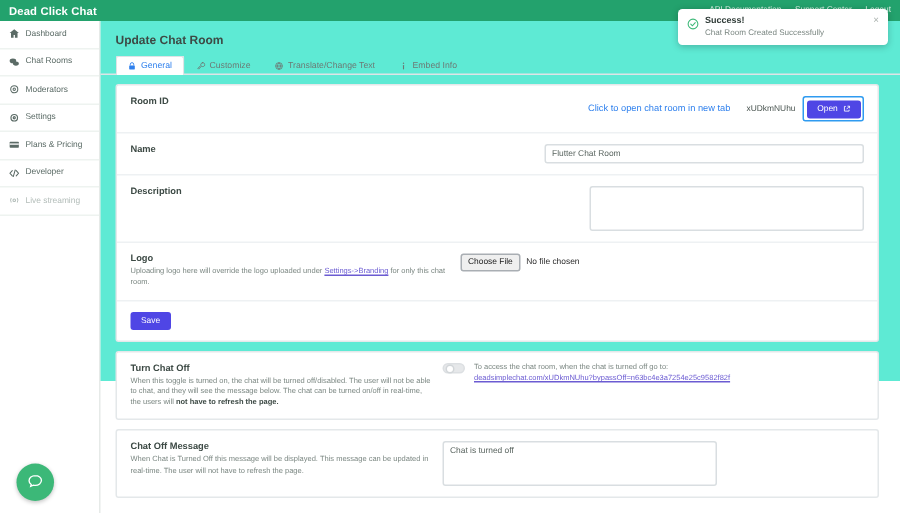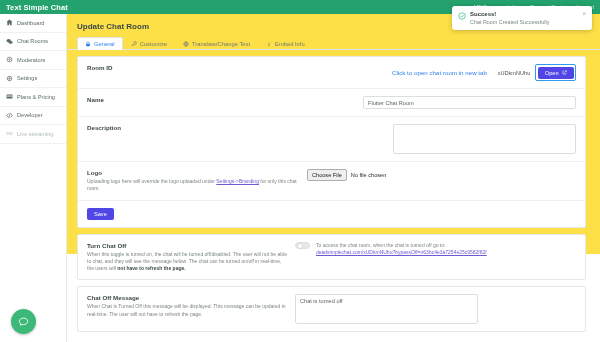--- a/index.html
+++ b/index.html
@@ -33,21 +33,21 @@
     display: flex; align-items: center; gap: 4px;
     height: 18.5px; padding-left: 6px;
     border-bottom: 1px solid #eef3f0;
     color: #5b6b66; font-size: 5.6px;
   }
   .nav-item.dim { color: #b3bdb9; }
   .nav-icon { width: 7px; height: 7px; display: flex; align-items: center; justify-content: center; flex: 0 0 7px; }
   .nav-icon svg { width: 7px; height: 7px; display: block; }
 
   
-  .main { position: absolute; top: 14px; left: 67px; width: 533px; height: 240px; background: #fde047; }
+  .main { position: absolute; top: 14px; left: 67px; width: 533px; height: 240px; background: #5eead4; }
   .page-title { font-size: 8px; font-weight: bold; color: #3d4a45; padding: 8px 0 0 10px; }
 
   .tabs { display: flex; align-items: flex-end; gap: 0; padding: 5px 0 0 10px; border-bottom: 1px solid #dfe3e6; }
   .tab {
     display: flex; align-items: center; gap: 3px;
     padding: 3px 7px; font-size: 5.8px; color: #6c7a75; cursor: pointer;
     border: 1px solid transparent; border-bottom: none;
     position: relative; top: 1px;
   }
   .tab.active {
@@ -137,21 +137,21 @@
   .toast-icon { width: 8px; height: 8px; flex: 0 0 8px; margin-top: 0.5px; }
   .toast-body { flex: 1; }
   .toast-title { font-size: 6px; font-weight: bold; color: #2f3b37; }
   .toast-msg { font-size: 5.4px; color: #7b8782; margin-top: 2px; }
   .toast-close { font-size: 6.5px; color: #aab2ae; cursor: pointer; line-height: 1; }
 </style>
 </head>
 <body>
 
 <div class="topbar">
-  <div class="brand">Text Simple Chat</div>
+  <div class="brand">Dead Click Chat</div>
   <div class="toplinks">
     <a class="toplink" href="#">API Documentation</a>
     <a class="toplink" href="#">Support Center</a>
     <a class="toplink" href="#">Logout</a>
   </div>
 </div>
 
 <div class="sidebar">
 
   <div class="nav-item">

